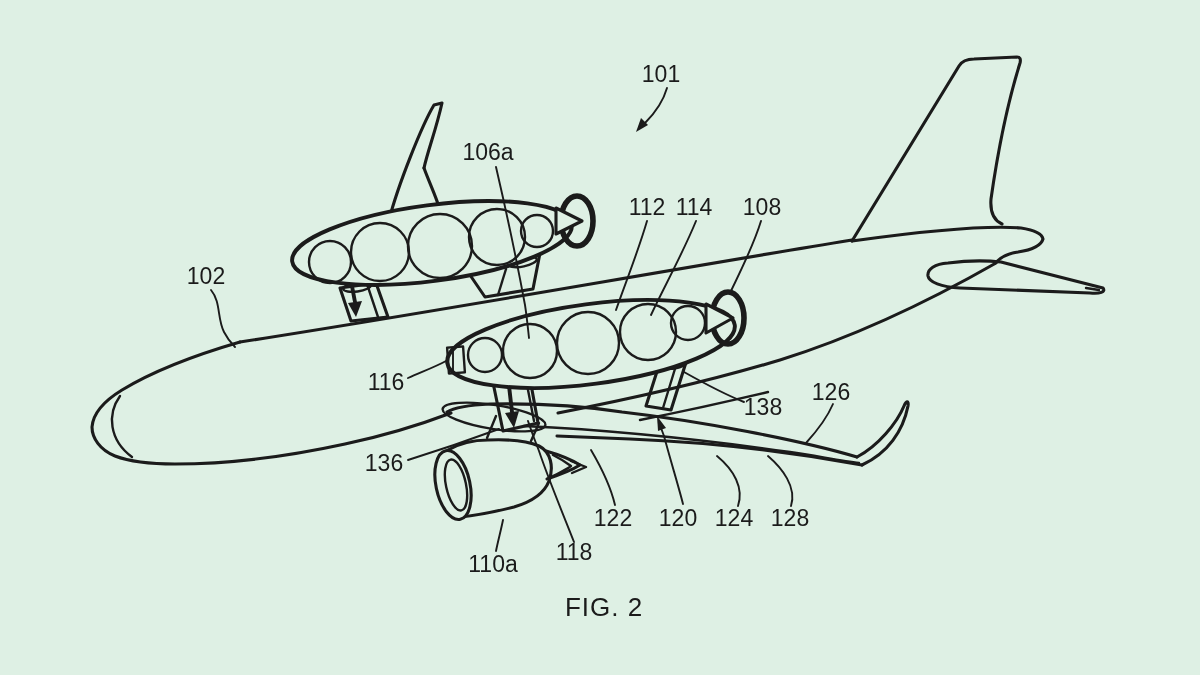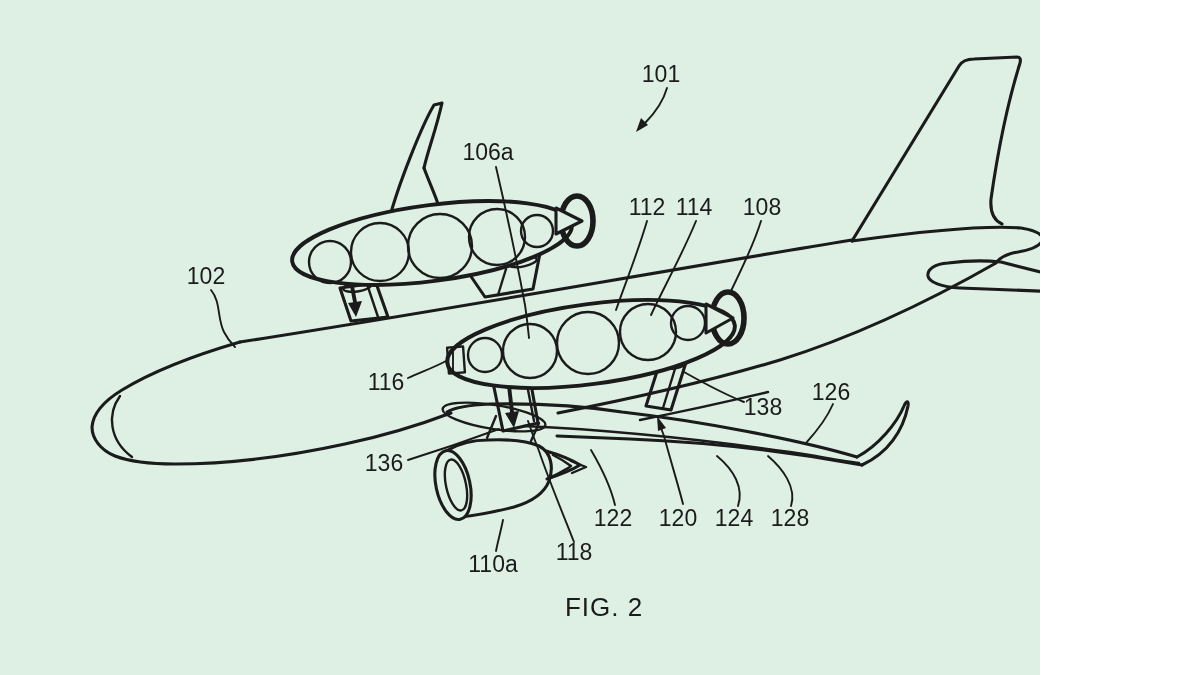--- a/index.html
+++ b/index.html
@@ -1,18 +1,18 @@
 <!DOCTYPE html>
 <html style="--bg: #def0e4; --ink: #1b1b1b;"><head>
 <meta charset="utf-8">
 <style>
   :root { --bg: #def0e4; --ink: #1b1b1b; }
   html, body { margin: 0; padding: 0; }
   .stage {
-    width: 1040px; height: 675px;
+    width: 1200px; height: 675px;
     background: var(--bg);
     position: relative;
     overflow: hidden;
     font-family: "Liberation Sans", sans-serif;
   }
   svg.fig { display: block; color: var(--ink); }
   svg.fig path, svg.fig ellipse, svg.fig circle, svg.fig rect, svg.fig polyline {
     fill: none;
     stroke: currentColor;
     stroke-linecap: round;

